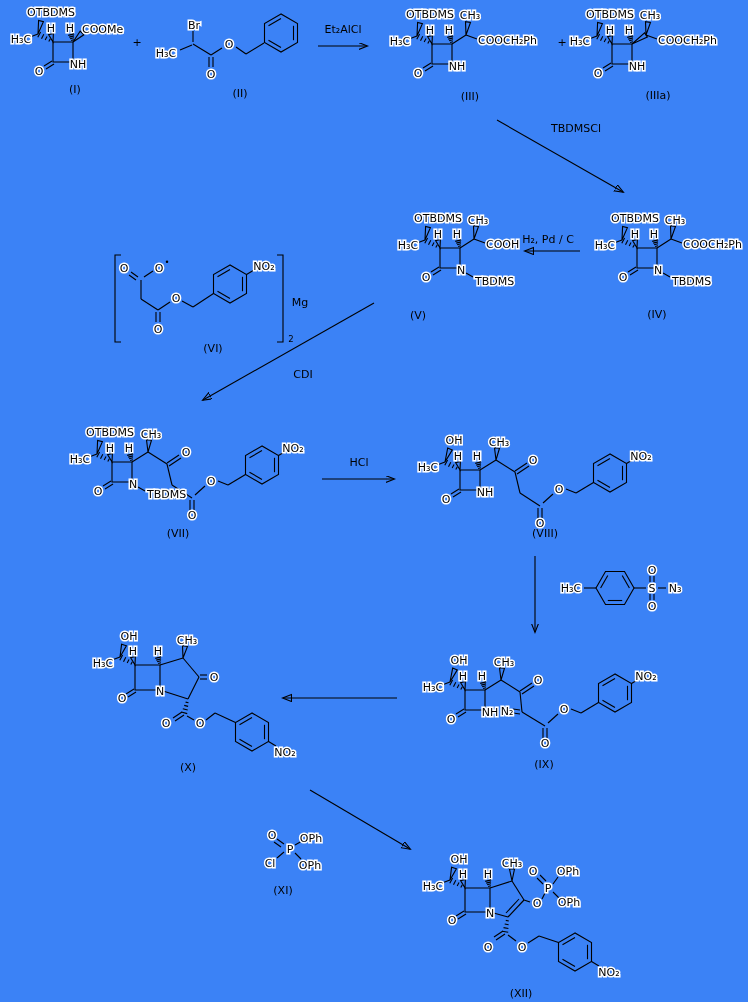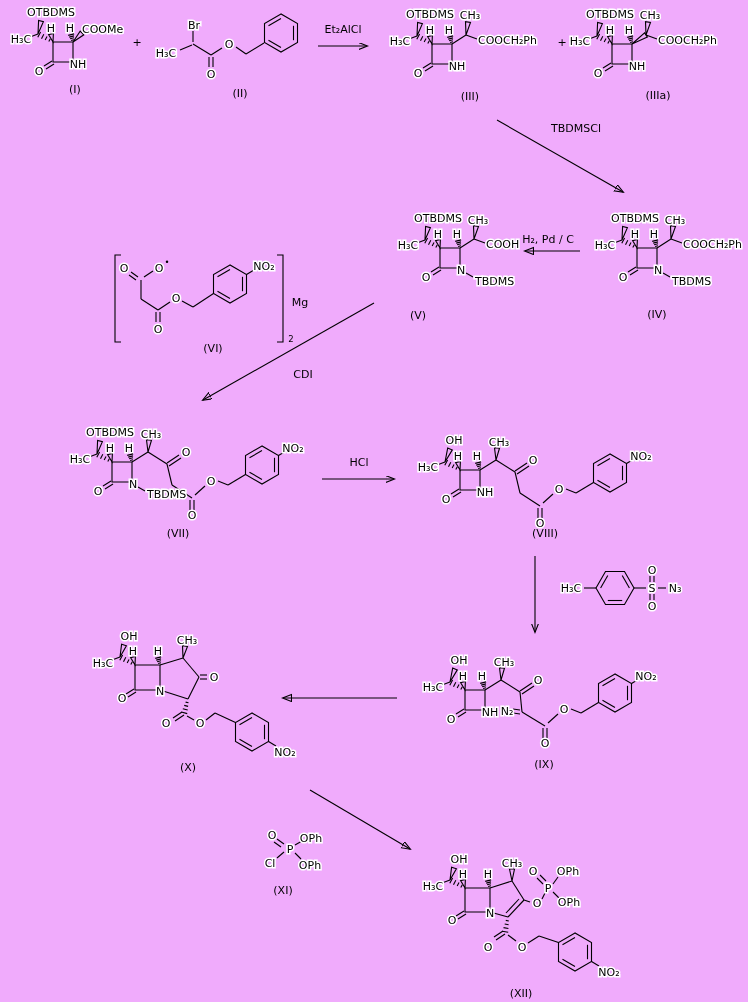--- a/index.html
+++ b/index.html
@@ -1,16 +1,16 @@
 <!DOCTYPE html>
 <html><head>
 <meta charset="utf-8">
 <style>
   html,body{margin:0;padding:0;background:#fff;}
-  #scheme{position:relative;width:748px;height:1002px;background:#f0abfc;font-family:"DejaVu Sans",sans-serif;}
+  #scheme{position:relative;width:748px;height:1002px;background:#3b82f6;font-family:"DejaVu Sans",sans-serif;}
   svg{position:absolute;left:0;top:0;}
   line,path,polygon,polyline{stroke:#000;stroke-width:1.1;fill:none;}
   text{font-family:"DejaVu Sans",sans-serif;font-size:11px;fill:#000;stroke:none;
        text-anchor:middle;dominant-baseline:central;}
   text.atom{paint-order:stroke;stroke:#fff;stroke-width:3px;}
   text.start{text-anchor:start;}
   text.num{font-size:11px;}
   text.rg{font-size:11px;}
   text.small{font-size:8.5px;}
 </style>

